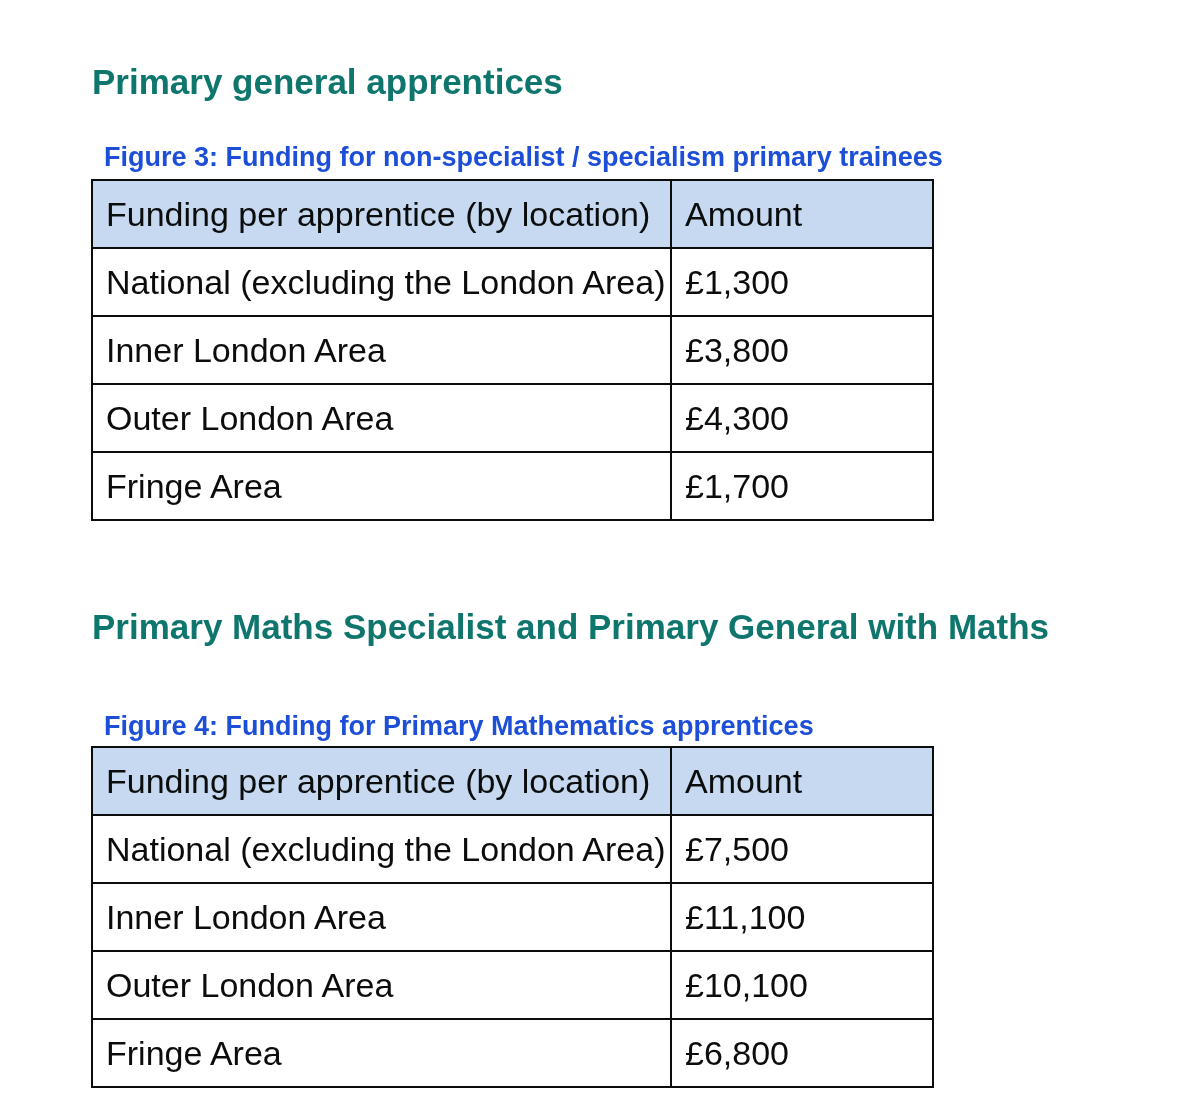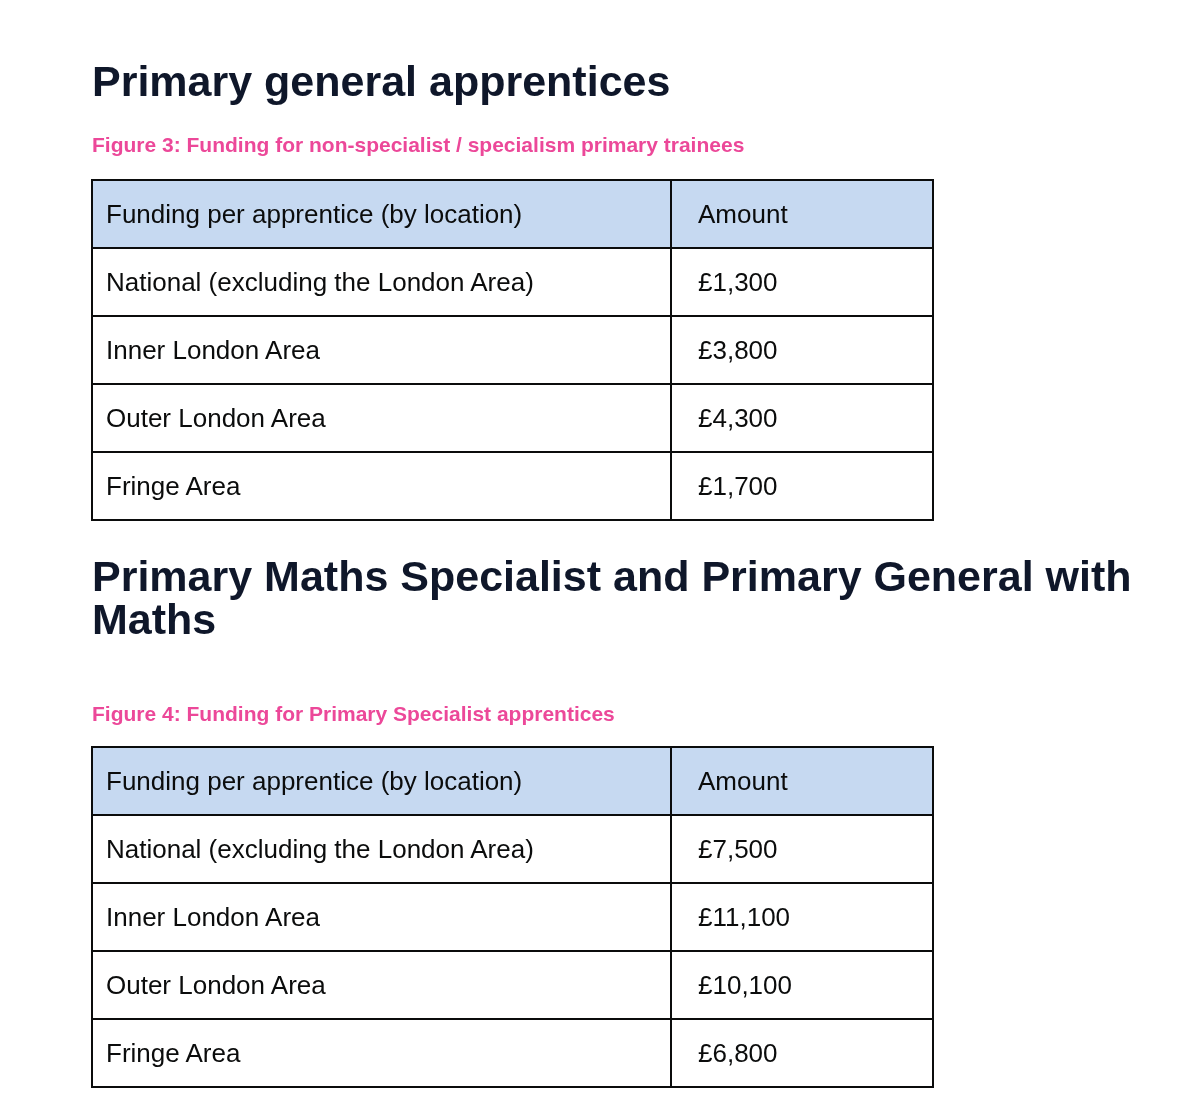--- a/index.html
+++ b/index.html
@@ -1,25 +1,25 @@
 <!DOCTYPE html>
 <html><head>
 <meta charset="utf-8">
 <style>
   html, body { margin: 0; padding: 0; background: #ffffff; }
   body { width: 1200px; height: 1105px; position: relative; overflow: hidden;
          font-family: "Liberation Sans", sans-serif; color: #0b0c0c; }
-  .h2 { position: absolute; left: 92px; margin: 0; color: #0f172a; font-weight: bold;
-        font-size: 43px; line-height: 43px; letter-spacing: 0px; }
-  .fig { position: absolute; left: 92px; margin: 0; font-weight: bold; font-size: 21px; line-height: 26px; color: #ec4899; }
-  table.ftab { position: absolute; left: 91px; width: 843px; border-collapse: collapse; font-size: 26px; }
+  .h2 { position: absolute; left: 92px; margin: 0; color: #0f766e; font-weight: bold;
+        font-size: 35px; line-height: 43px; letter-spacing: 0px; }
+  .fig { position: absolute; left: 92px; margin: 12px; font-weight: bold; font-size: 27px; line-height: 26px; color: #1d4ed8; }
+  table.ftab { position: absolute; left: 91px; width: 843px; border-collapse: collapse; font-size: 34px; }
   table.ftab td { border: 2px solid #0b0c0c; padding: 0 0 0 13px; height: 66px; vertical-align: middle; }
   table.ftab tr.head td { background: #c6d9f1; }
   table.ftab td.col1 { width: 564px; }
-  table.ftab td.col2 { padding-left: 26px; }
+  table.ftab td.col2 { padding-left: 13px; }
 </style>
 </head>
 <body>
 
 <h2 class="h2" style="top:60px;">Primary general apprentices</h2>
 <p class="fig" style="top:132px;">Figure 3: Funding for non-specialist / specialism primary trainees</p>
 
 <table class="ftab" style="top:179px;">
   <tbody>
       <tr class="head">
@@ -38,24 +38,24 @@
     <td class="col1">Outer London Area</td>
     <td class="col2">£4,300</td>
   </tr>
   <tr>
     <td class="col1">Fringe Area</td>
     <td class="col2">£1,700</td>
   </tr>
 </tbody>
   </table>
 
-<h2 class="h2" style="top:555px;">
+<h2 class="h2" style="top:605px;">
   <span>Primary Maths Specialist and Primary General with Maths</span><br>
 </h2>
-<p class="fig" style="top:701px;">Figure 4: Funding for Primary Specialist apprentices</p>
+<p class="fig" style="top:701px;">Figure 4: Funding for Primary Mathematics apprentices</p>
 
 <table class="ftab" style="top:746px;">
   <tbody>
       <tr class="head">
     <td class="col1">Funding per apprentice (by location)</td>
     <td class="col2">Amount</td>
   </tr>
   <tr>
     <td class="col1">National (excluding the London Area)</td>
     <td class="col2">£7,500</td>

